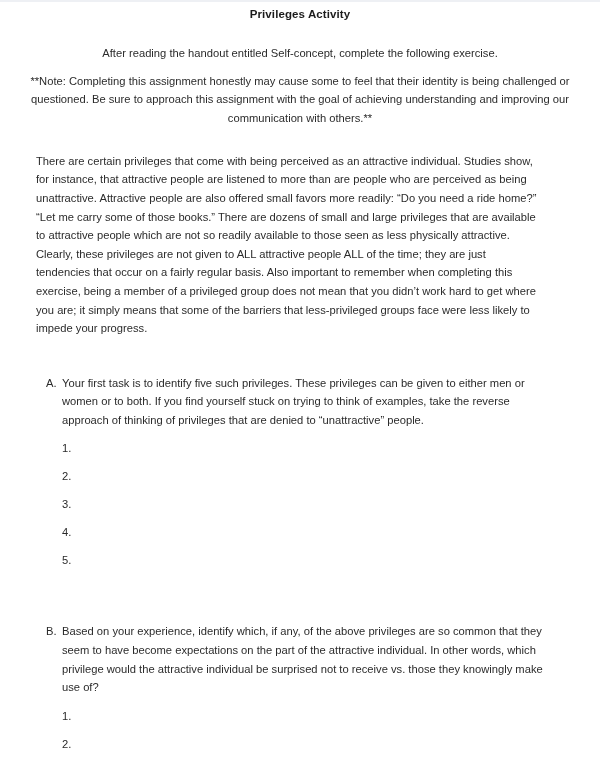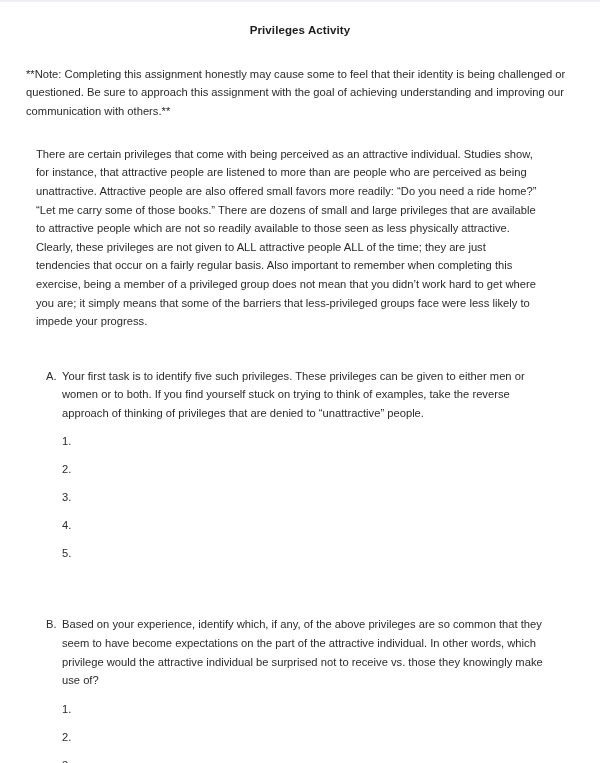--- a/index.html
+++ b/index.html
@@ -26,34 +26,35 @@
     width: 600px;
     height: 2px;
     background: #eef0f4;
   }
 
   .doc-title {
     text-align: center;
     font-size: 11.5px;
     font-weight: bold;
     color: #1c1c1c;
-    margin: 16px;
+    margin: 0;
     padding-top: 8px;
     letter-spacing: 0.1px;
   }
 
   .intro-line {
     text-align: center;
     font-size: 11.2px;
     margin: 0;
     padding-top: 27px;
     color: #2b2b2b;
   }
 
   .note-block {
+    text-align: center;
     font-size: 11.2px;
     line-height: 1.63;
     margin: 0;
     padding-top: 13px;
     padding-left: 26px;
     padding-right: 26px;
     color: #2b2b2b;
   }
 
   .body-paragraph {
@@ -117,20 +118,21 @@
 </style>
 </head>
 <body>
 
 <div class="page">
 
   <div class="scan-edge-top"></div>
 
   <h1 class="doc-title">Privileges Activity</h1>
 
+  <p class="intro-line">After reading the handout entitled Self-concept, complete the following exercise.</p>
 
   <p class="note-block">**Note: Completing this assignment honestly may cause some to feel that their identity is being challenged or questioned. Be sure to approach this assignment with the goal of achieving understanding and improving our communication with others.**</p>
 
   <p class="body-paragraph">There are certain privileges that come with being perceived as an attractive individual. Studies show, for instance, that attractive people are listened to more than are people who are perceived as being unattractive. Attractive people are also offered small favors more readily: “Do you need a ride home?” “Let me carry some of those books.” There are dozens of small and large privileges that are available to attractive people which are not so readily available to those seen as less physically attractive. Clearly, these privileges are not given to ALL attractive people ALL of the time; they are just tendencies that occur on a fairly regular basis. Also important to remember when completing this exercise, being a member of a privileged group does not mean that you didn’t work hard to get where you are; it simply means that some of the barriers that less-privileged groups face were less likely to impede your progress.</p>
 
   <div class="task-section">
     <div class="task-row">
       <span class="task-marker">A.</span>
       <span class="task-text">Your first task is to identify five such privileges. These privileges can be given to either men or women or to both. If you find yourself stuck on trying to think of examples, take the reverse approach of thinking of privileges that are denied to “unattractive” people.</span>
     </div>

